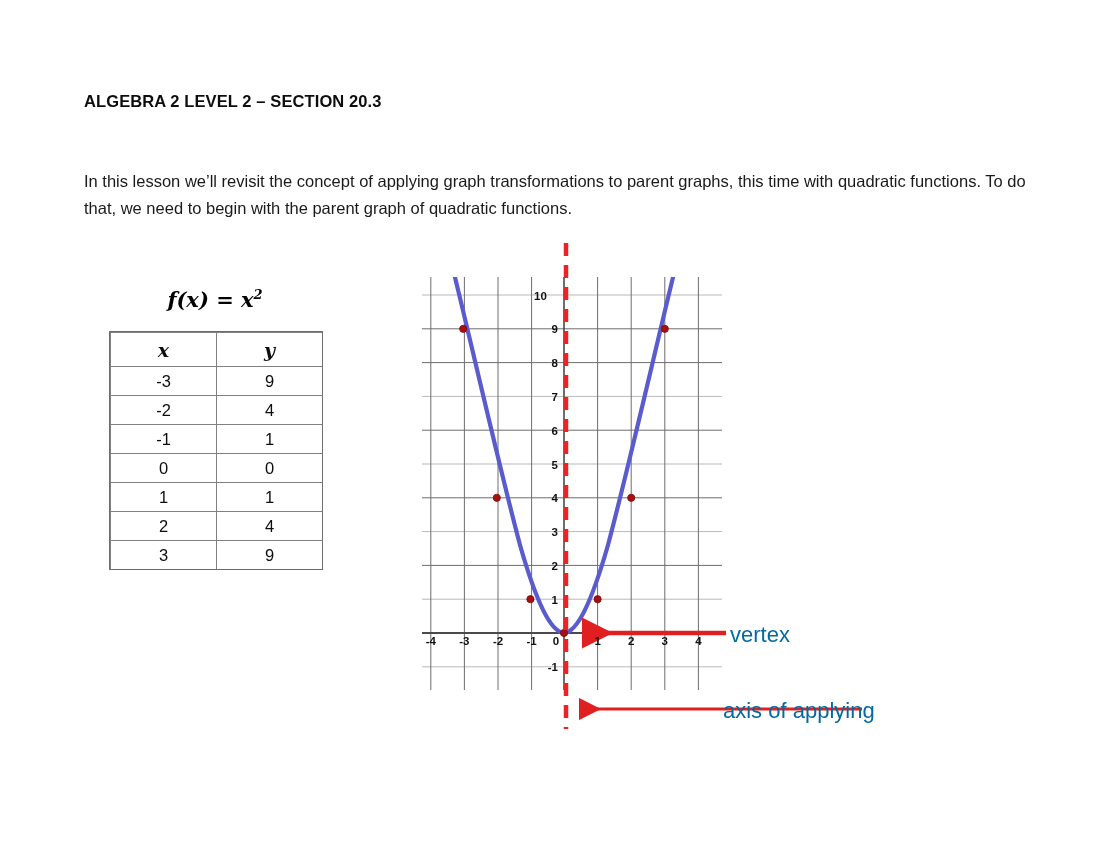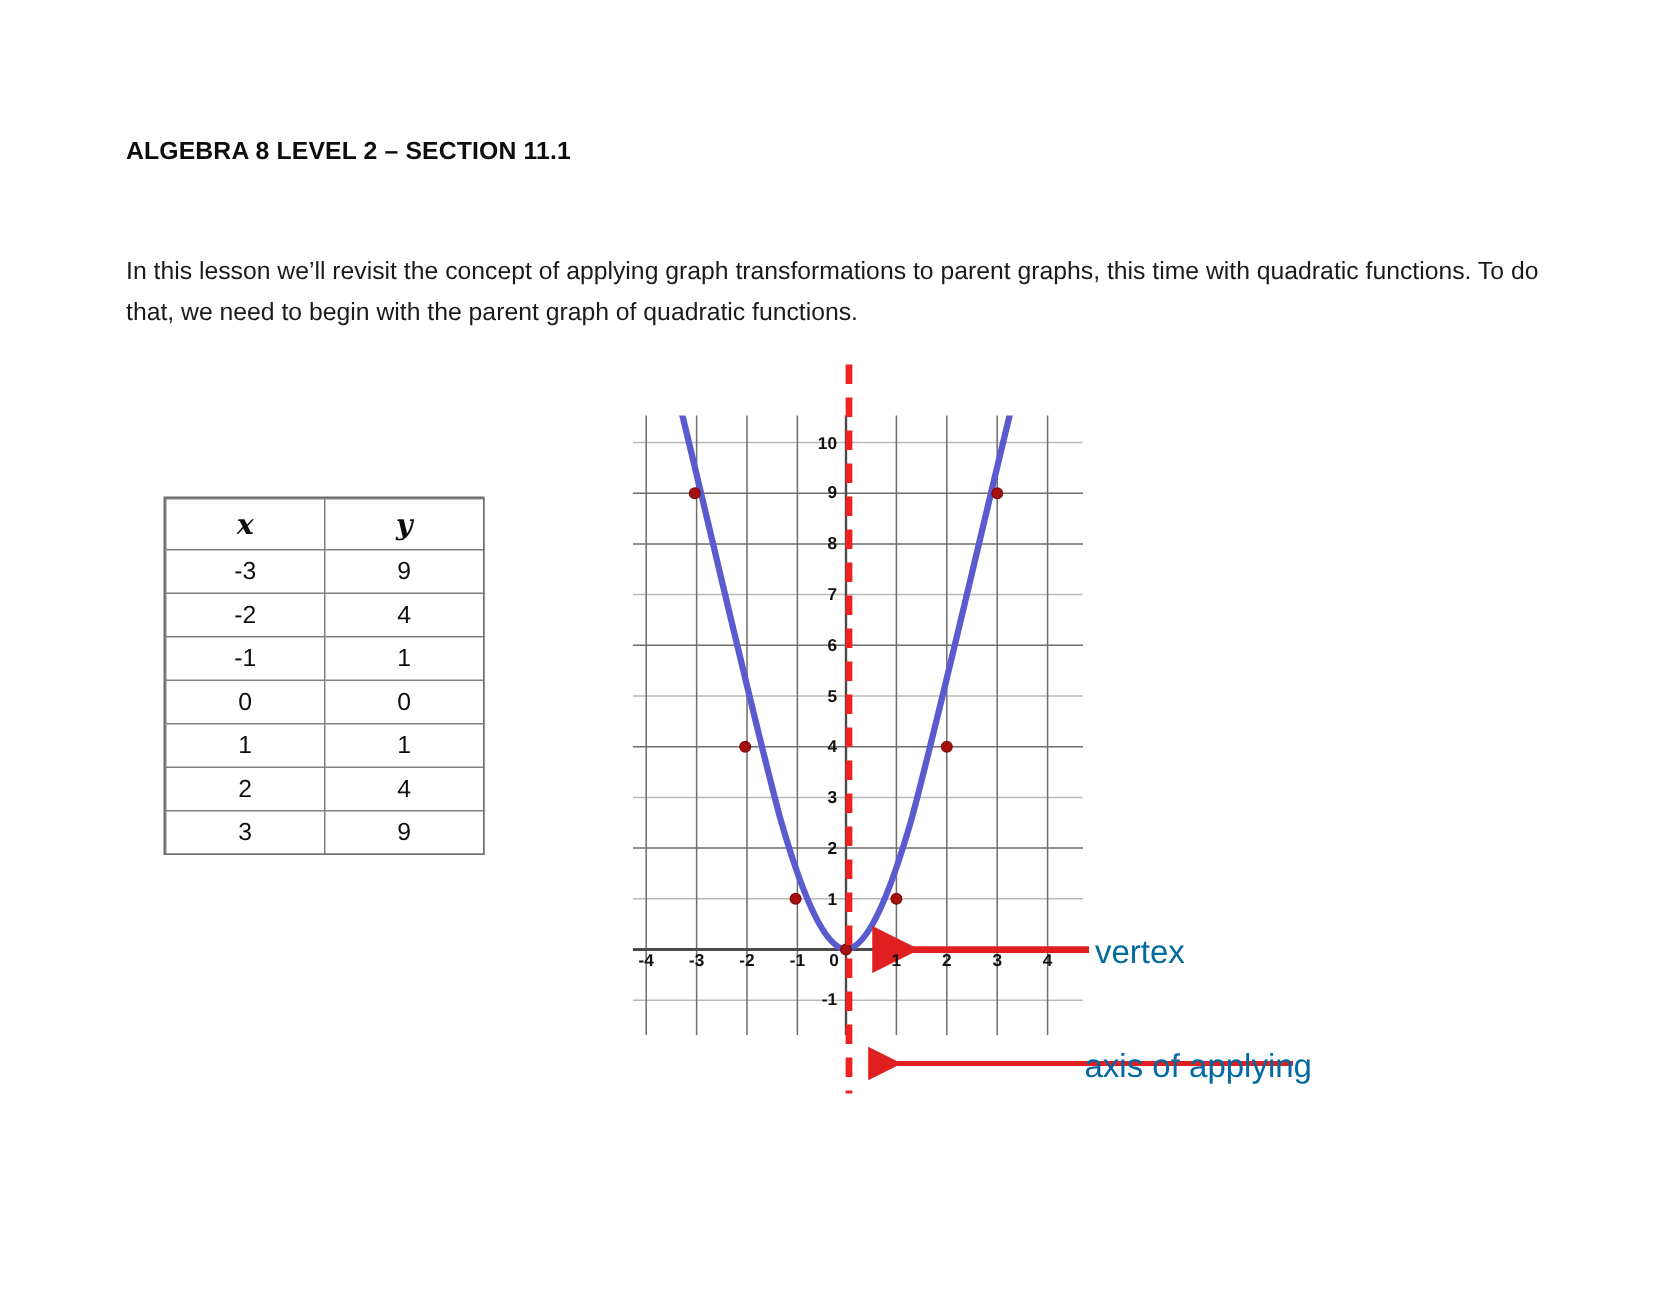--- a/index.html
+++ b/index.html
@@ -77,23 +77,26 @@
   .annot{
     position:absolute;
     font-size:22px;color:#0369a1;white-space:nowrap;
   }
 </style>
 </head>
 <body>
 
 <div class="page">
 
-  <div class="hdr-title">ALGEBRA 8 LEVEL 2 – SECTION 11.1</div>
+  <div class="hdr-title">ALGEBRA 2 LEVEL 2 – SECTION 20.3</div>
   <div class="intro">In this lesson we’ll revisit the concept of applying graph transformations to parent graphs, this time with quadratic functions. To do that, we need to begin with the parent graph of quadratic functions.</div>
 
+  <div class="fn-label">
+    <span>f(x) = x</span><span class="sup">2</span>
+  </div>
 
   <table class="tbl">
     <thead>
       <tr>
         <th class="colx">x</th>
         <th class="coly">y</th>
       </tr>
     </thead>
     <tbody>
       <tr>
@@ -199,21 +202,21 @@
   <div class="axis-num" style="left:420.8px;top:635px;width:20px;">-4</div>
   <div class="axis-num" style="left:454.4px;top:635px;width:20px;">-3</div>
   <div class="axis-num" style="left:488.0px;top:635px;width:20px;">-2</div>
   <div class="axis-num" style="left:521.6px;top:635px;width:20px;">-1</div>
   <div class="axis-num" style="left:546.0px;top:635px;width:20px;">0</div>
   <div class="axis-num" style="left:587.6px;top:635px;width:20px;">1</div>
   <div class="axis-num" style="left:621.2px;top:635px;width:20px;">2</div>
   <div class="axis-num" style="left:654.8px;top:635px;width:20px;">3</div>
   <div class="axis-num" style="left:688.4px;top:635px;width:20px;">4</div>
 
-  <div class="axis-num" style="left:534px;top:289.5px;width:24px;text-align:right;">10</div>
+  <div class="axis-num" style="left:534px;top:289.5px;width:24px;text-align:left;">10</div>
   <div class="axis-num" style="left:534px;top:323.3px;width:24px;text-align:right;">9</div>
   <div class="axis-num" style="left:534px;top:357.1px;width:24px;text-align:right;">8</div>
   <div class="axis-num" style="left:534px;top:390.9px;width:24px;text-align:right;">7</div>
   <div class="axis-num" style="left:534px;top:424.7px;width:24px;text-align:right;">6</div>
   <div class="axis-num" style="left:534px;top:458.5px;width:24px;text-align:right;">5</div>
   <div class="axis-num" style="left:534px;top:492.3px;width:24px;text-align:right;">4</div>
   <div class="axis-num" style="left:534px;top:526.1px;width:24px;text-align:right;">3</div>
   <div class="axis-num" style="left:534px;top:559.9px;width:24px;text-align:right;">2</div>
   <div class="axis-num" style="left:534px;top:593.7px;width:24px;text-align:right;">1</div>
   <div class="axis-num" style="left:534px;top:661.3px;width:24px;text-align:right;">-1</div>

